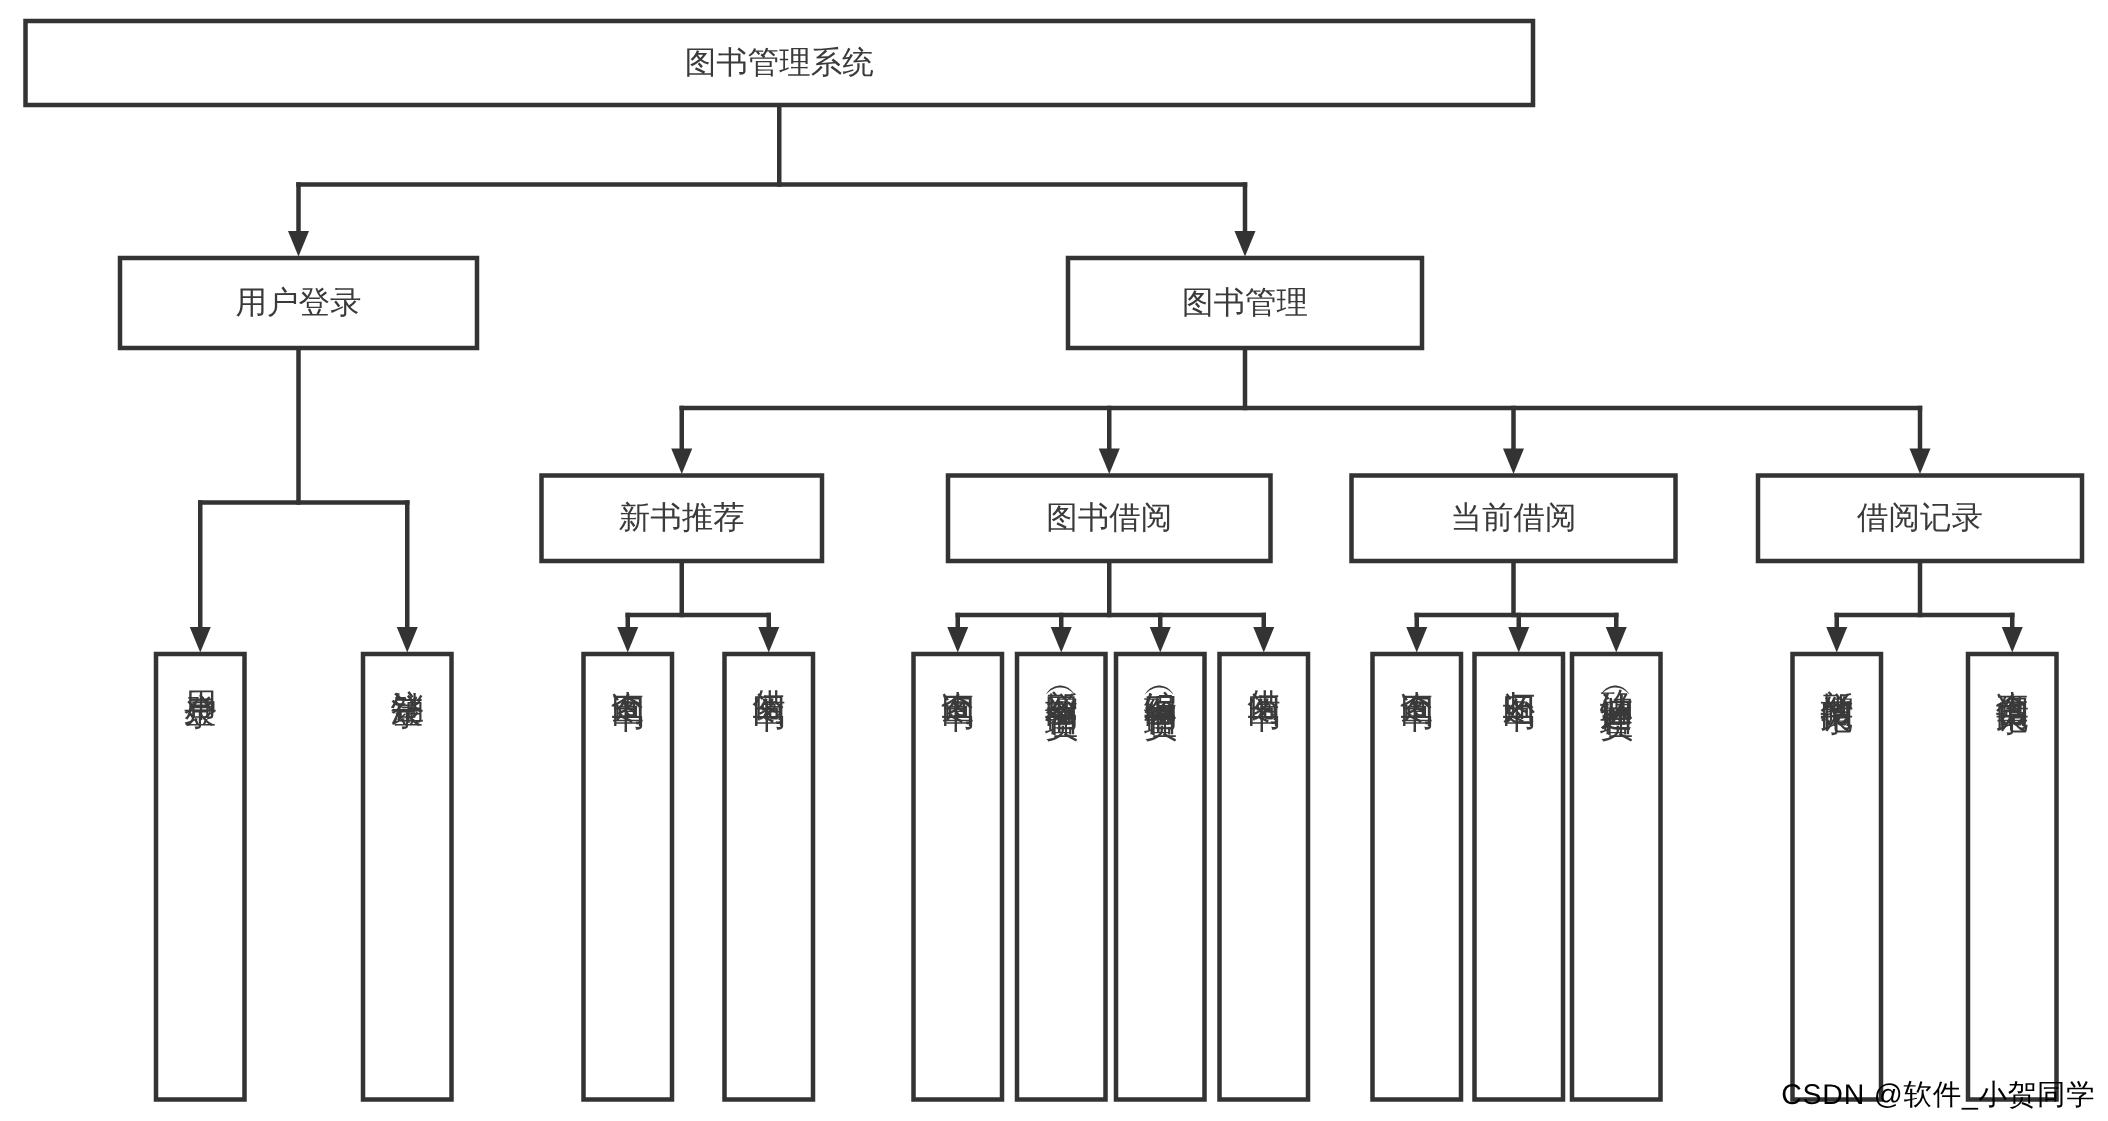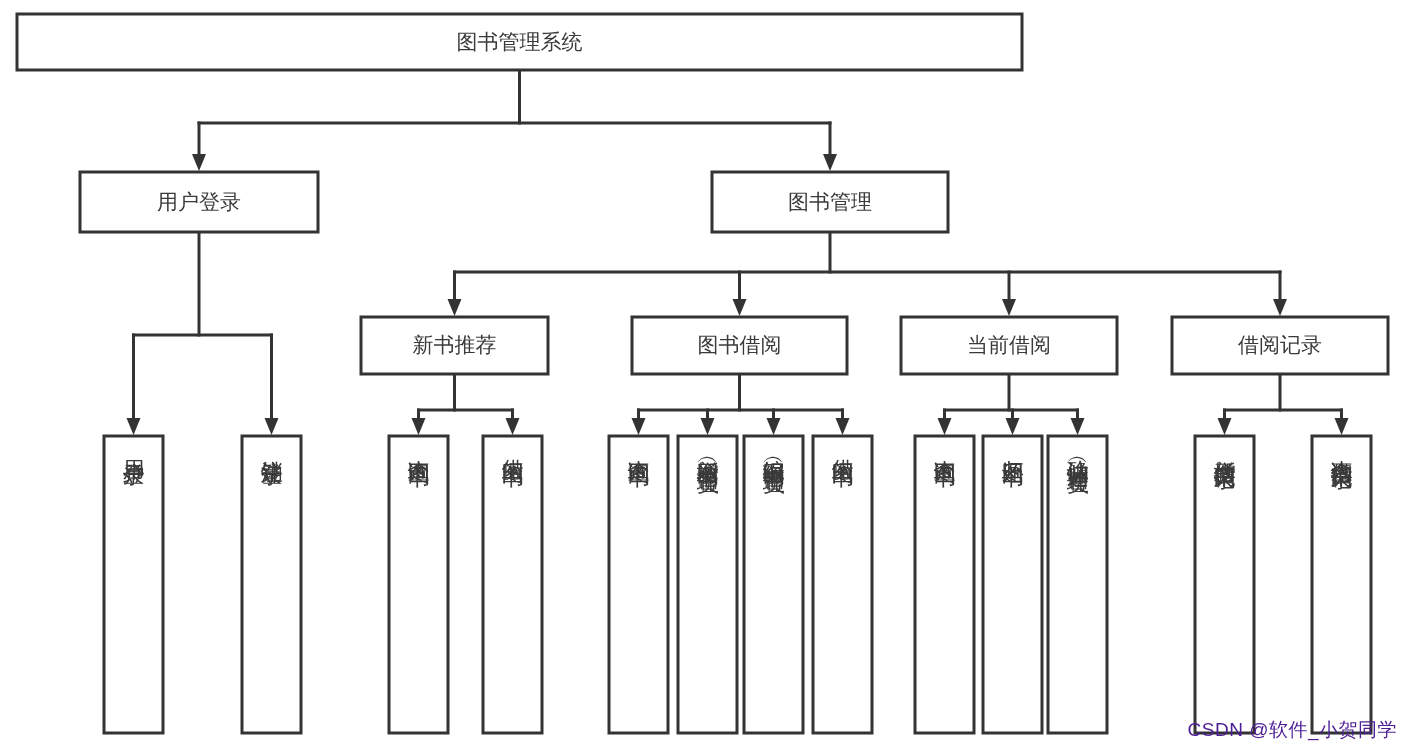--- a/index.html
+++ b/index.html
@@ -60,21 +60,21 @@
     color: #3a3a3a;
     letter-spacing: 2px;
     white-space: nowrap;
   }
   #watermark {
     position: absolute;
     right: 8px;
     bottom: 4px;
     font-family: "Liberation Sans", "DejaVu Sans", sans-serif;
     font-size: 19px;
-    color: #4c1d95;
+    color: #000000;
     letter-spacing: 0.5px;
     white-space: nowrap;
   }
 </style>
 </head>
 <body>
 
 <div id="page">
 
   <svg id="diagram-svg" viewBox="0 0 1405 747">

